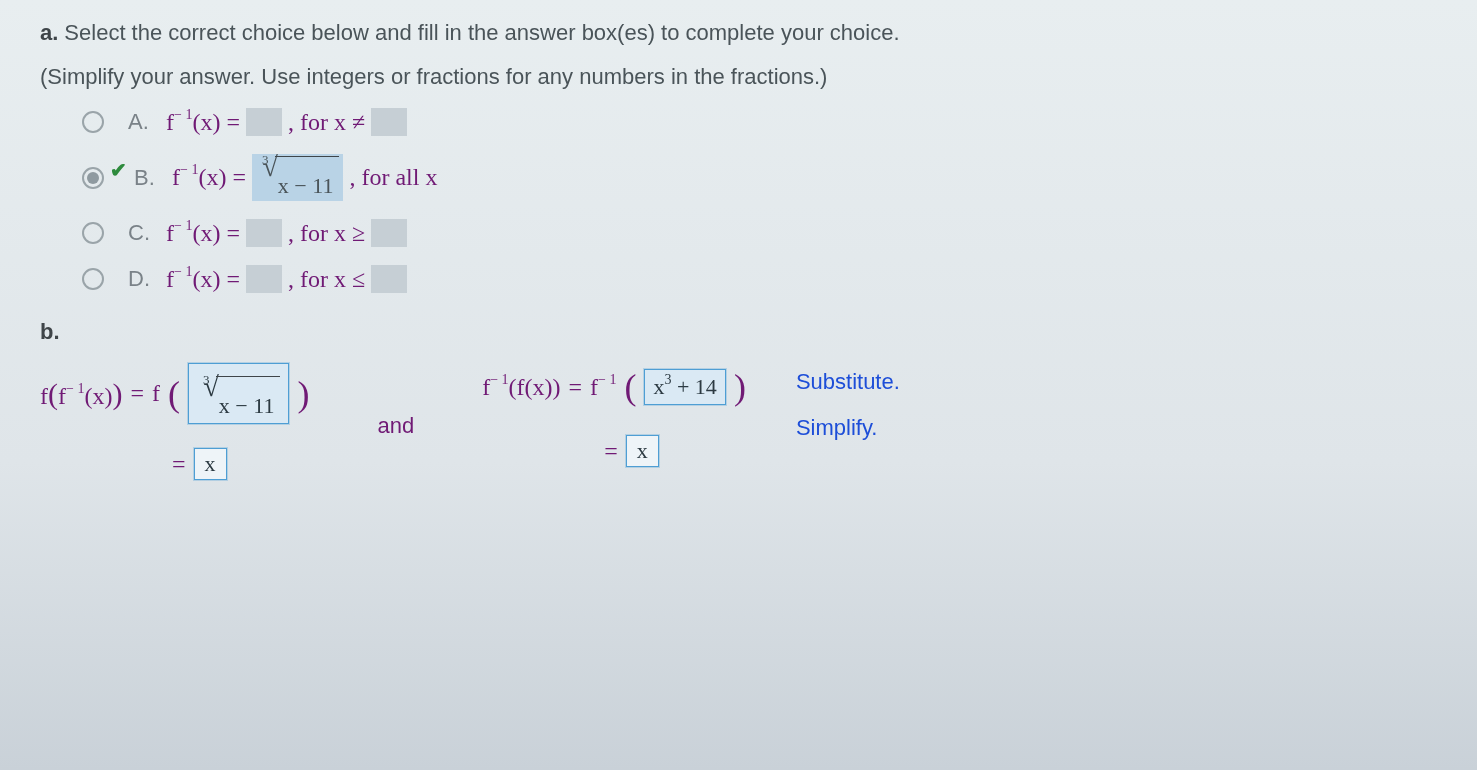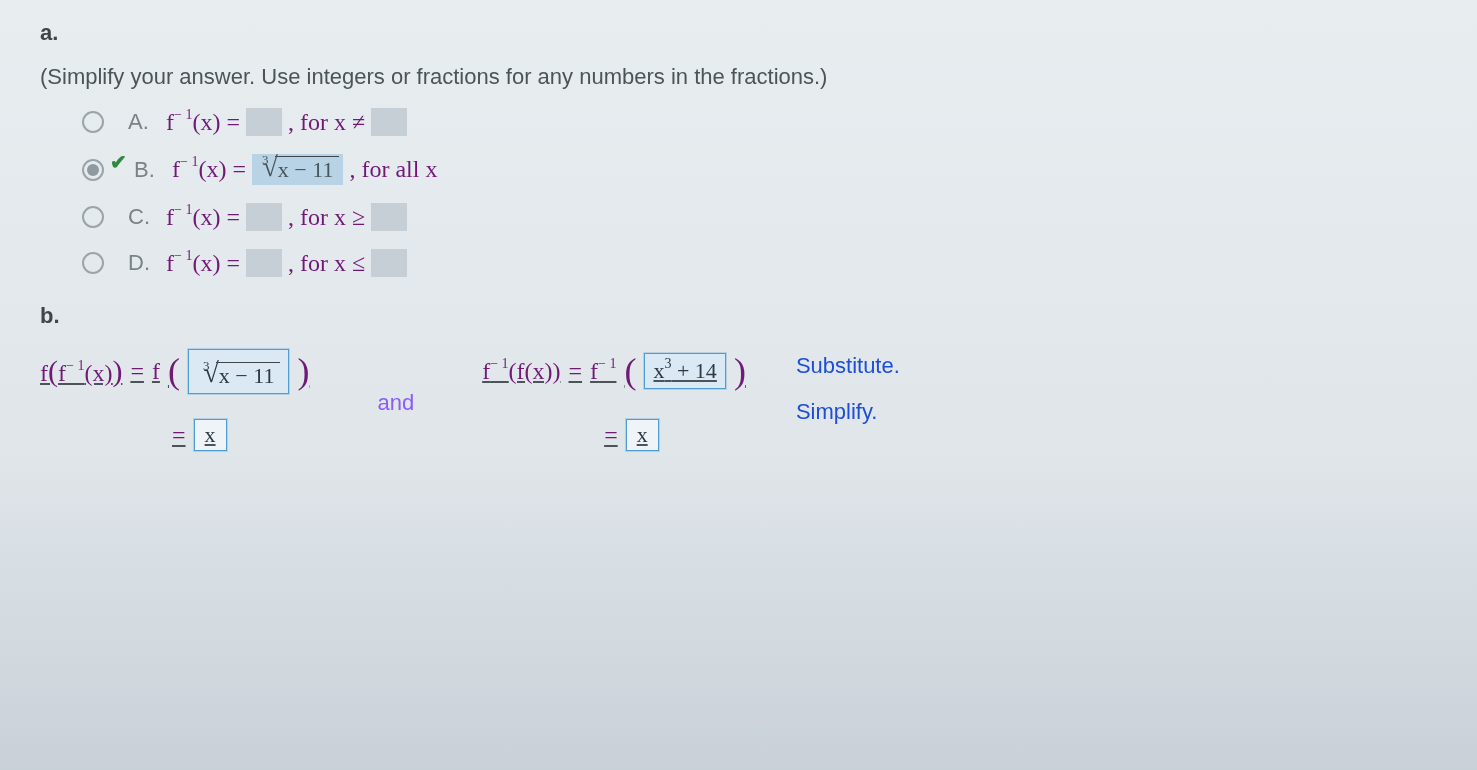--- a/index.html
+++ b/index.html
@@ -87,30 +87,29 @@
     position: relative;
     top: -4px;
     left: 6px;
   }
   .root .rad {
     font-size: 28px;
     line-height: 22px;
   }
   .root .radicand {
     border-top: 1.8px solid #3f4549;
-    padding: 0 6px 0 3px;
+    padding: 16px 6px 0 3px;
     margin-left: -3px;
     line-height: 26px;
   }
   .eq-col {
     display: inline-flex;
     flex-direction: column;
     align-items: flex-start;
     gap: 16px;
-    text-decoration: underline;
   }
   .eq-row {
     display: flex;
     align-items: center;
     gap: 8px;
     min-height: 48px;
   }
   .bottom-area {
     display: flex;
     align-items: flex-start;
@@ -118,31 +117,32 @@
     margin-top: 6px;
   }
   .step-labels {
     display: flex;
     flex-direction: column;
     gap: 20px;
     margin-top: 6px;
     color: #1d4ed8;
   }
   .indent { margin-left: 40px; }
-  .and-label { align-self: center; padding: 0 18px; color: #8b5cf6; }
+  .and-label { align-self: center; padding: 0 18px; color: #701a75; }
   .hi-cube {
     background: #b9d3e6;
     padding: 2px 4px;
   }
 </style>
 </head>
 <body>
 
 <div class="line">
   <span class="part-label">a.</span>
+  <span>Select the correct choice below and fill in the answer box(es) to complete your choice.</span>
 </div>
 
 <div class="line">
   <span>(Simplify your answer. Use integers or fractions for any numbers in the fractions.)</span>
 </div>
 
 <div class="line indent">
   <span class="radio"></span>
   <span class="choice-letter">A.</span>
   <span class="math">

